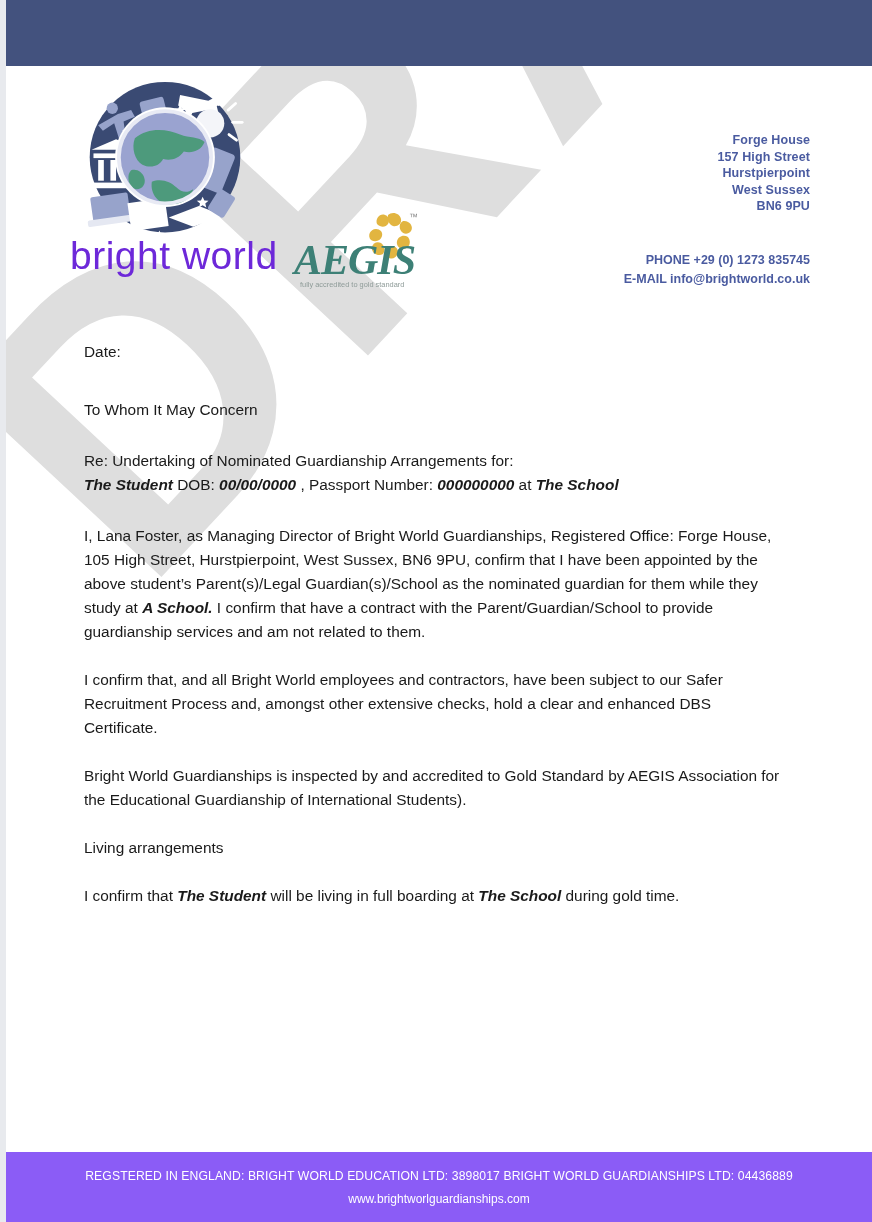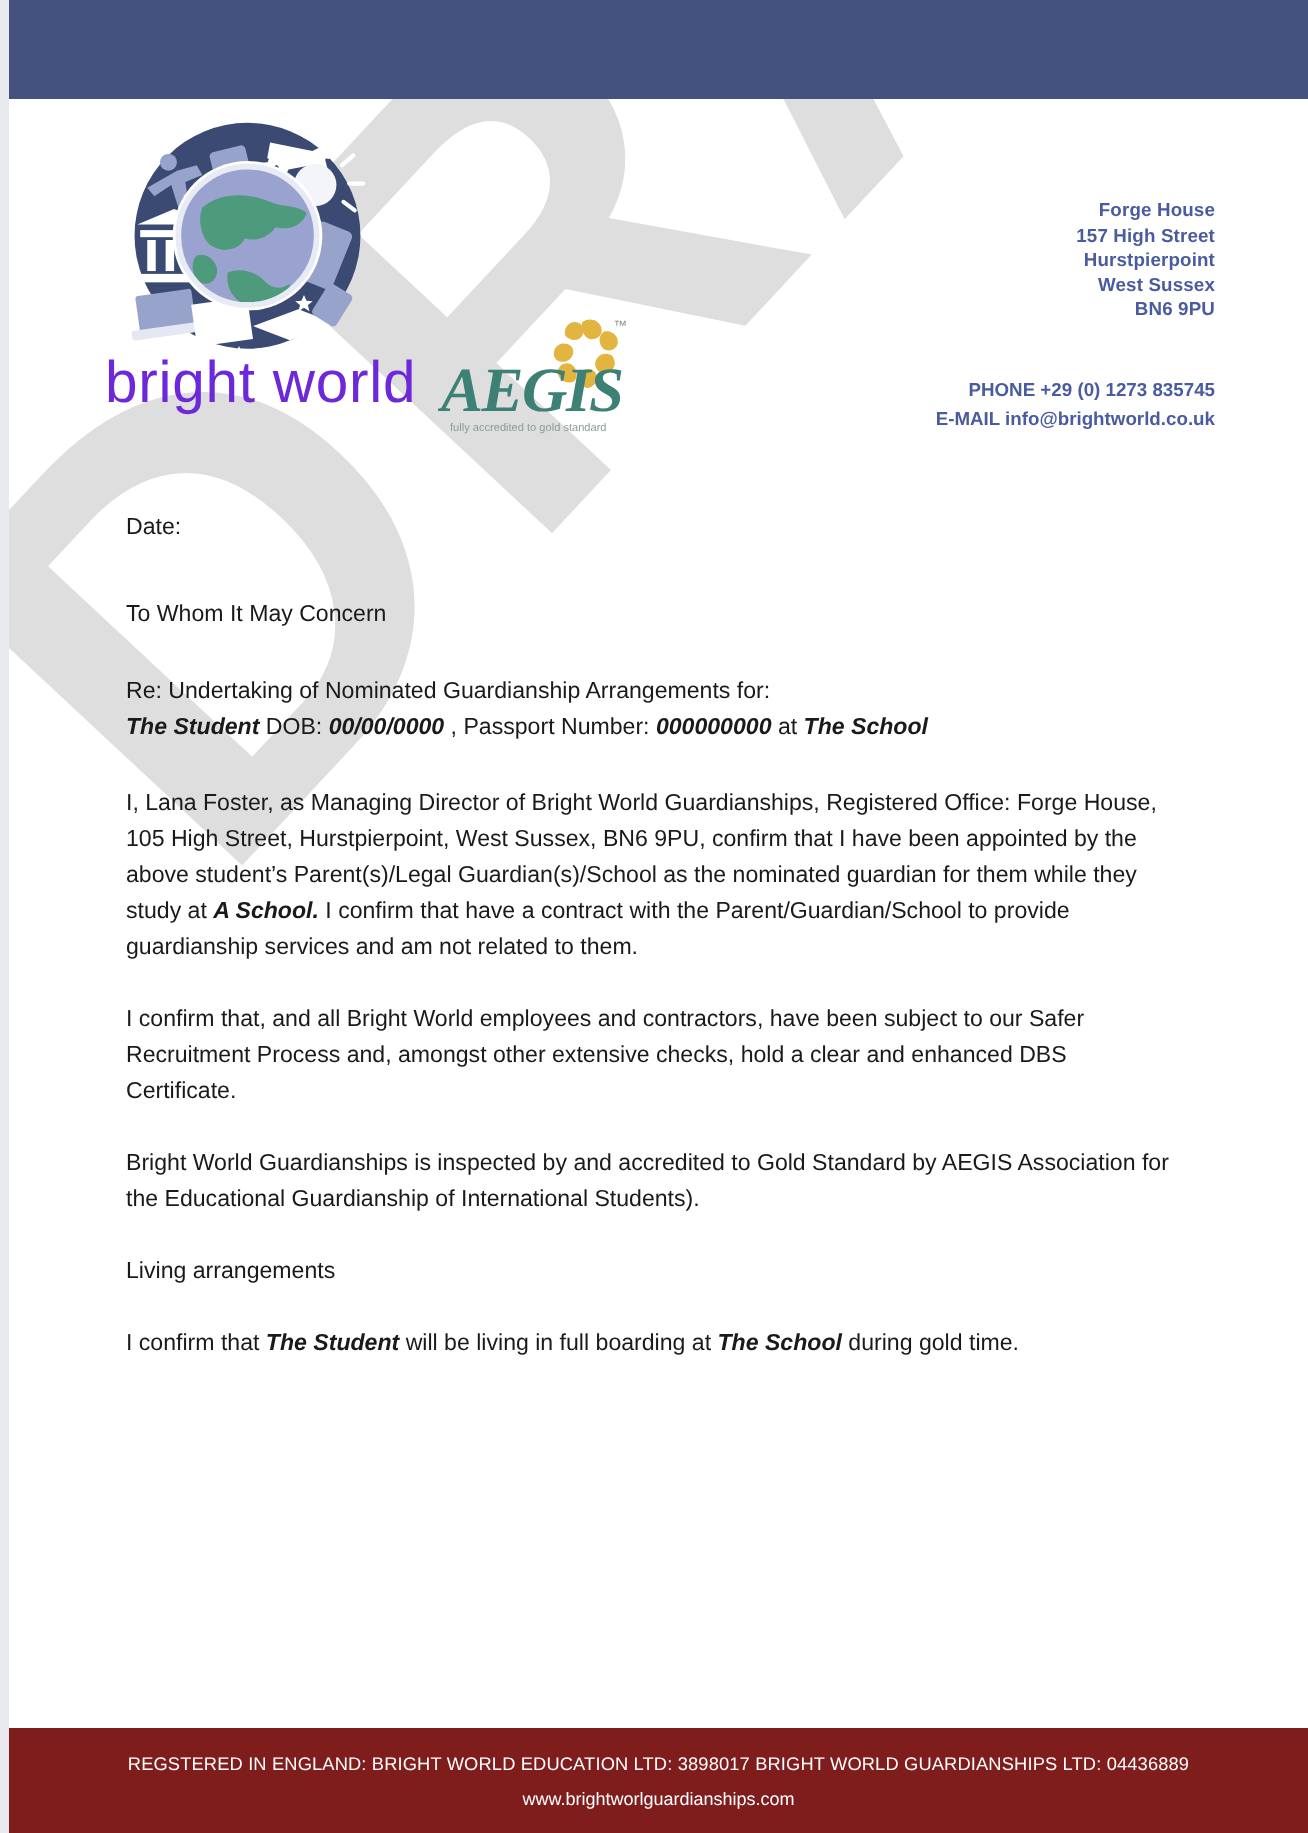--- a/index.html
+++ b/index.html
@@ -149,21 +149,21 @@
   .bi { font-weight: 700; font-style: italic; }
   .para { margin: 0; }
 
   
   .footer {
     position: absolute;
     left: 0;
     bottom: 0;
     width: 866px;
     height: 70px;
-    background: #7f1d1d;
+    background: #8b5cf6;
     z-index: 5;
     color: #ffffff;
     text-align: center;
     font-family: "Liberation Sans", sans-serif;
   }
   .footer-line1 {
     font-size: 12.2px;
     padding-top: 17px;
     letter-spacing: 0.1px;
   }

